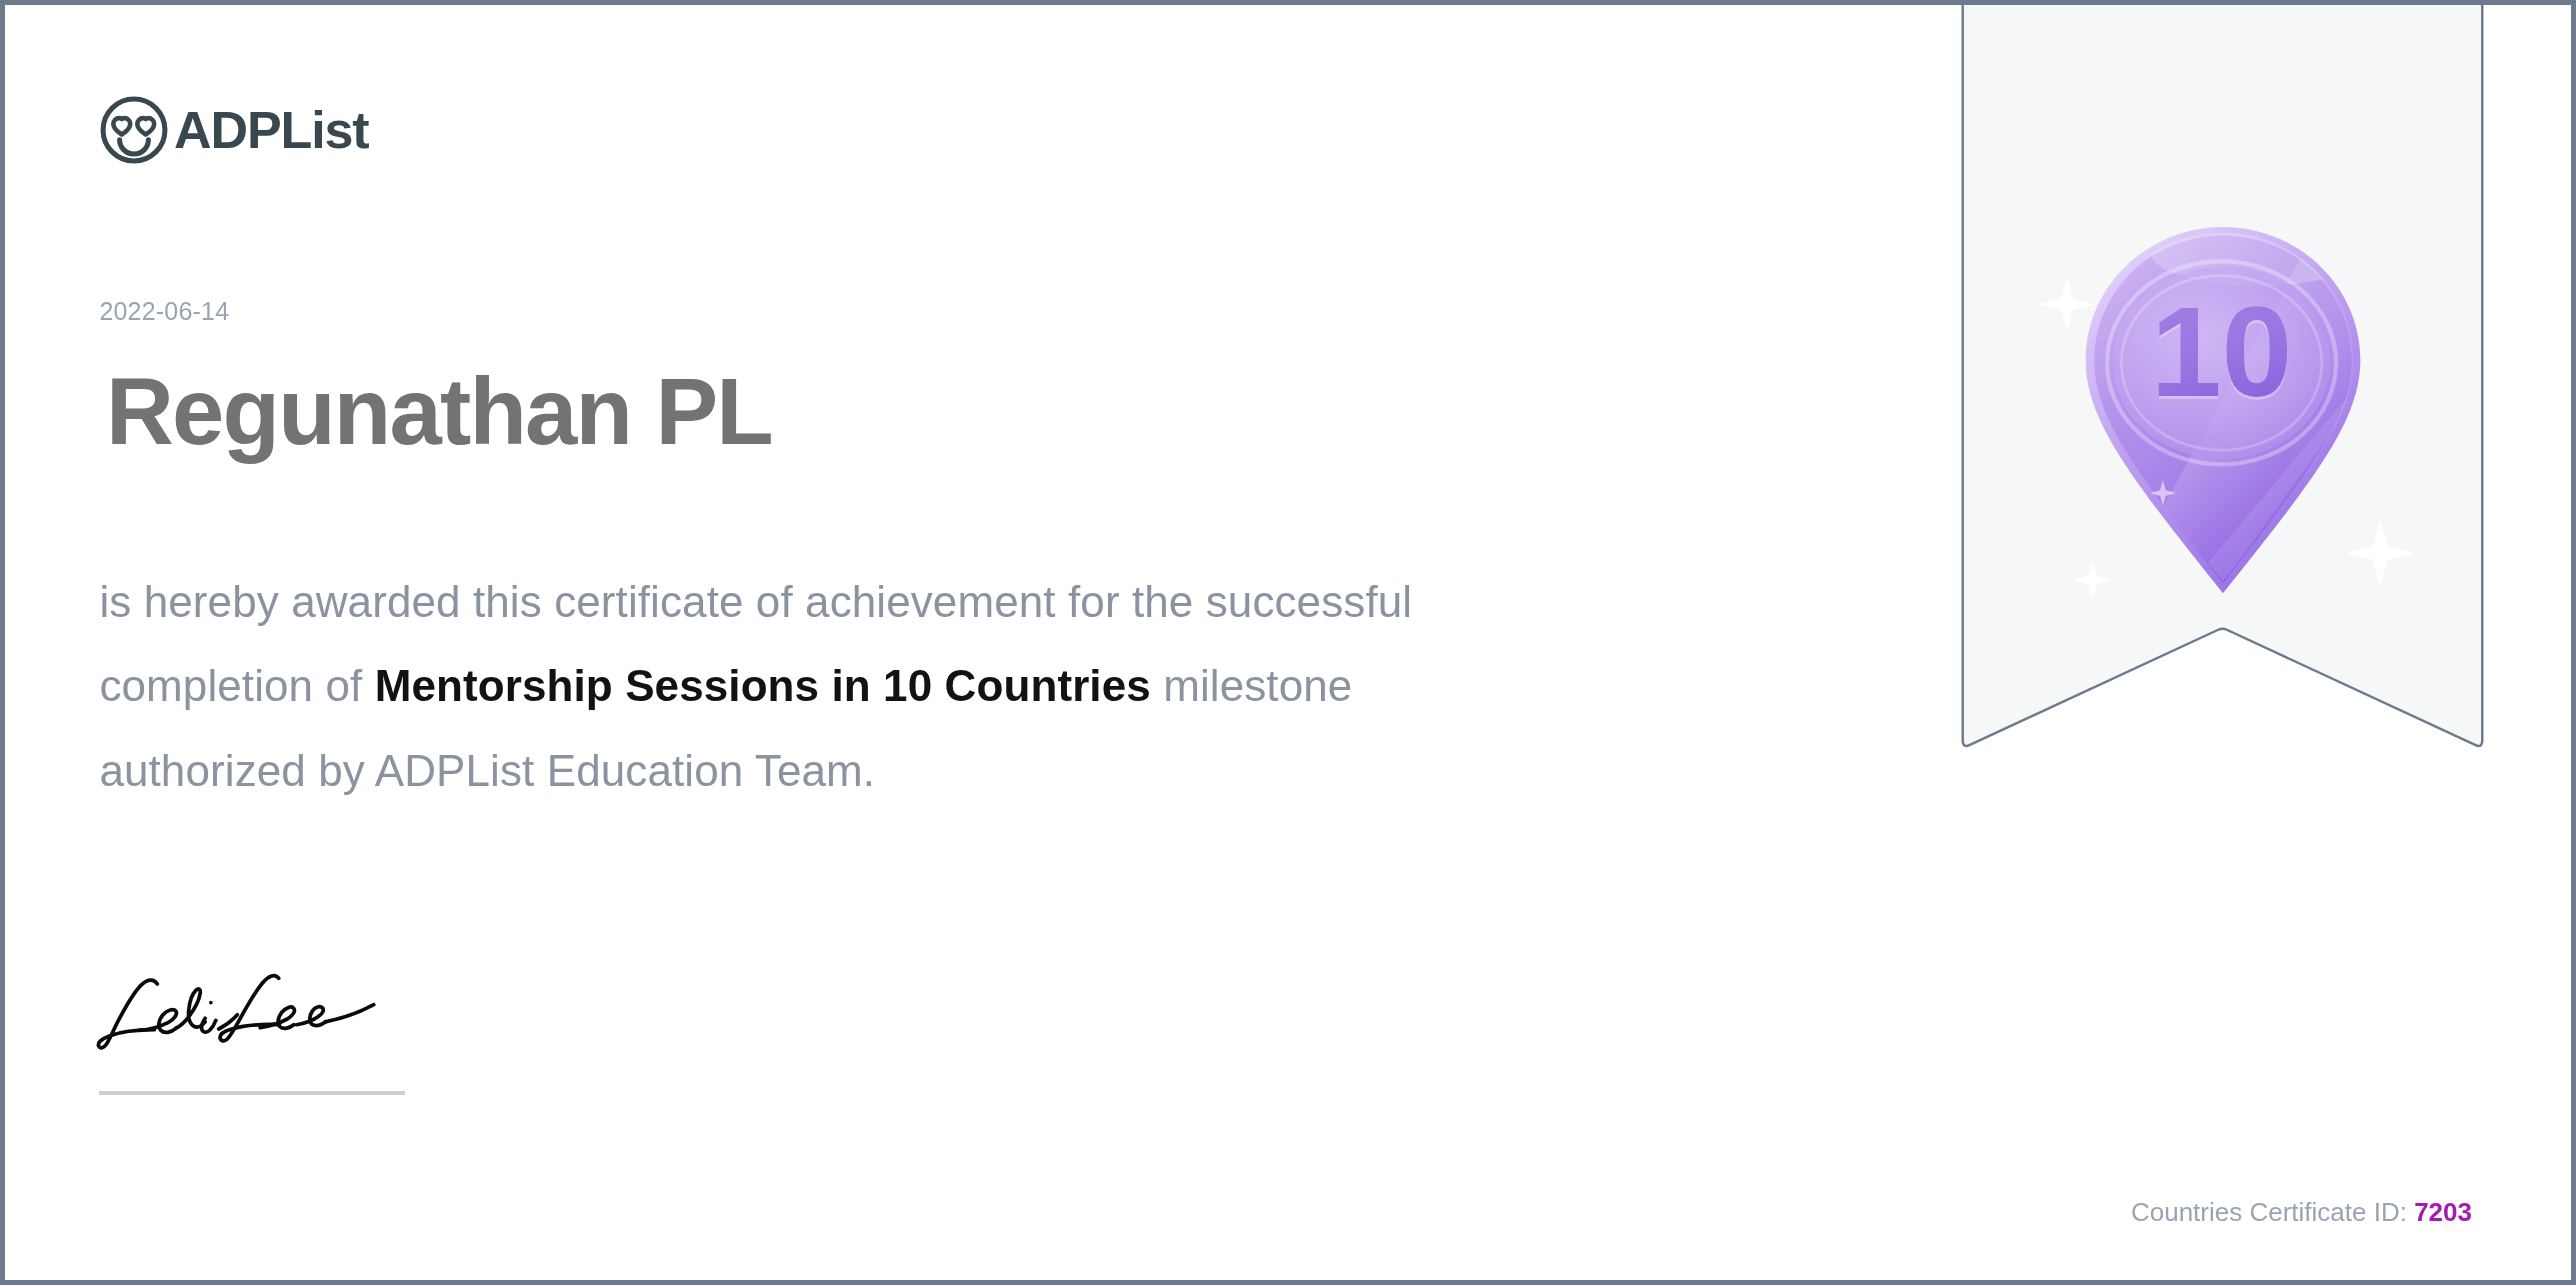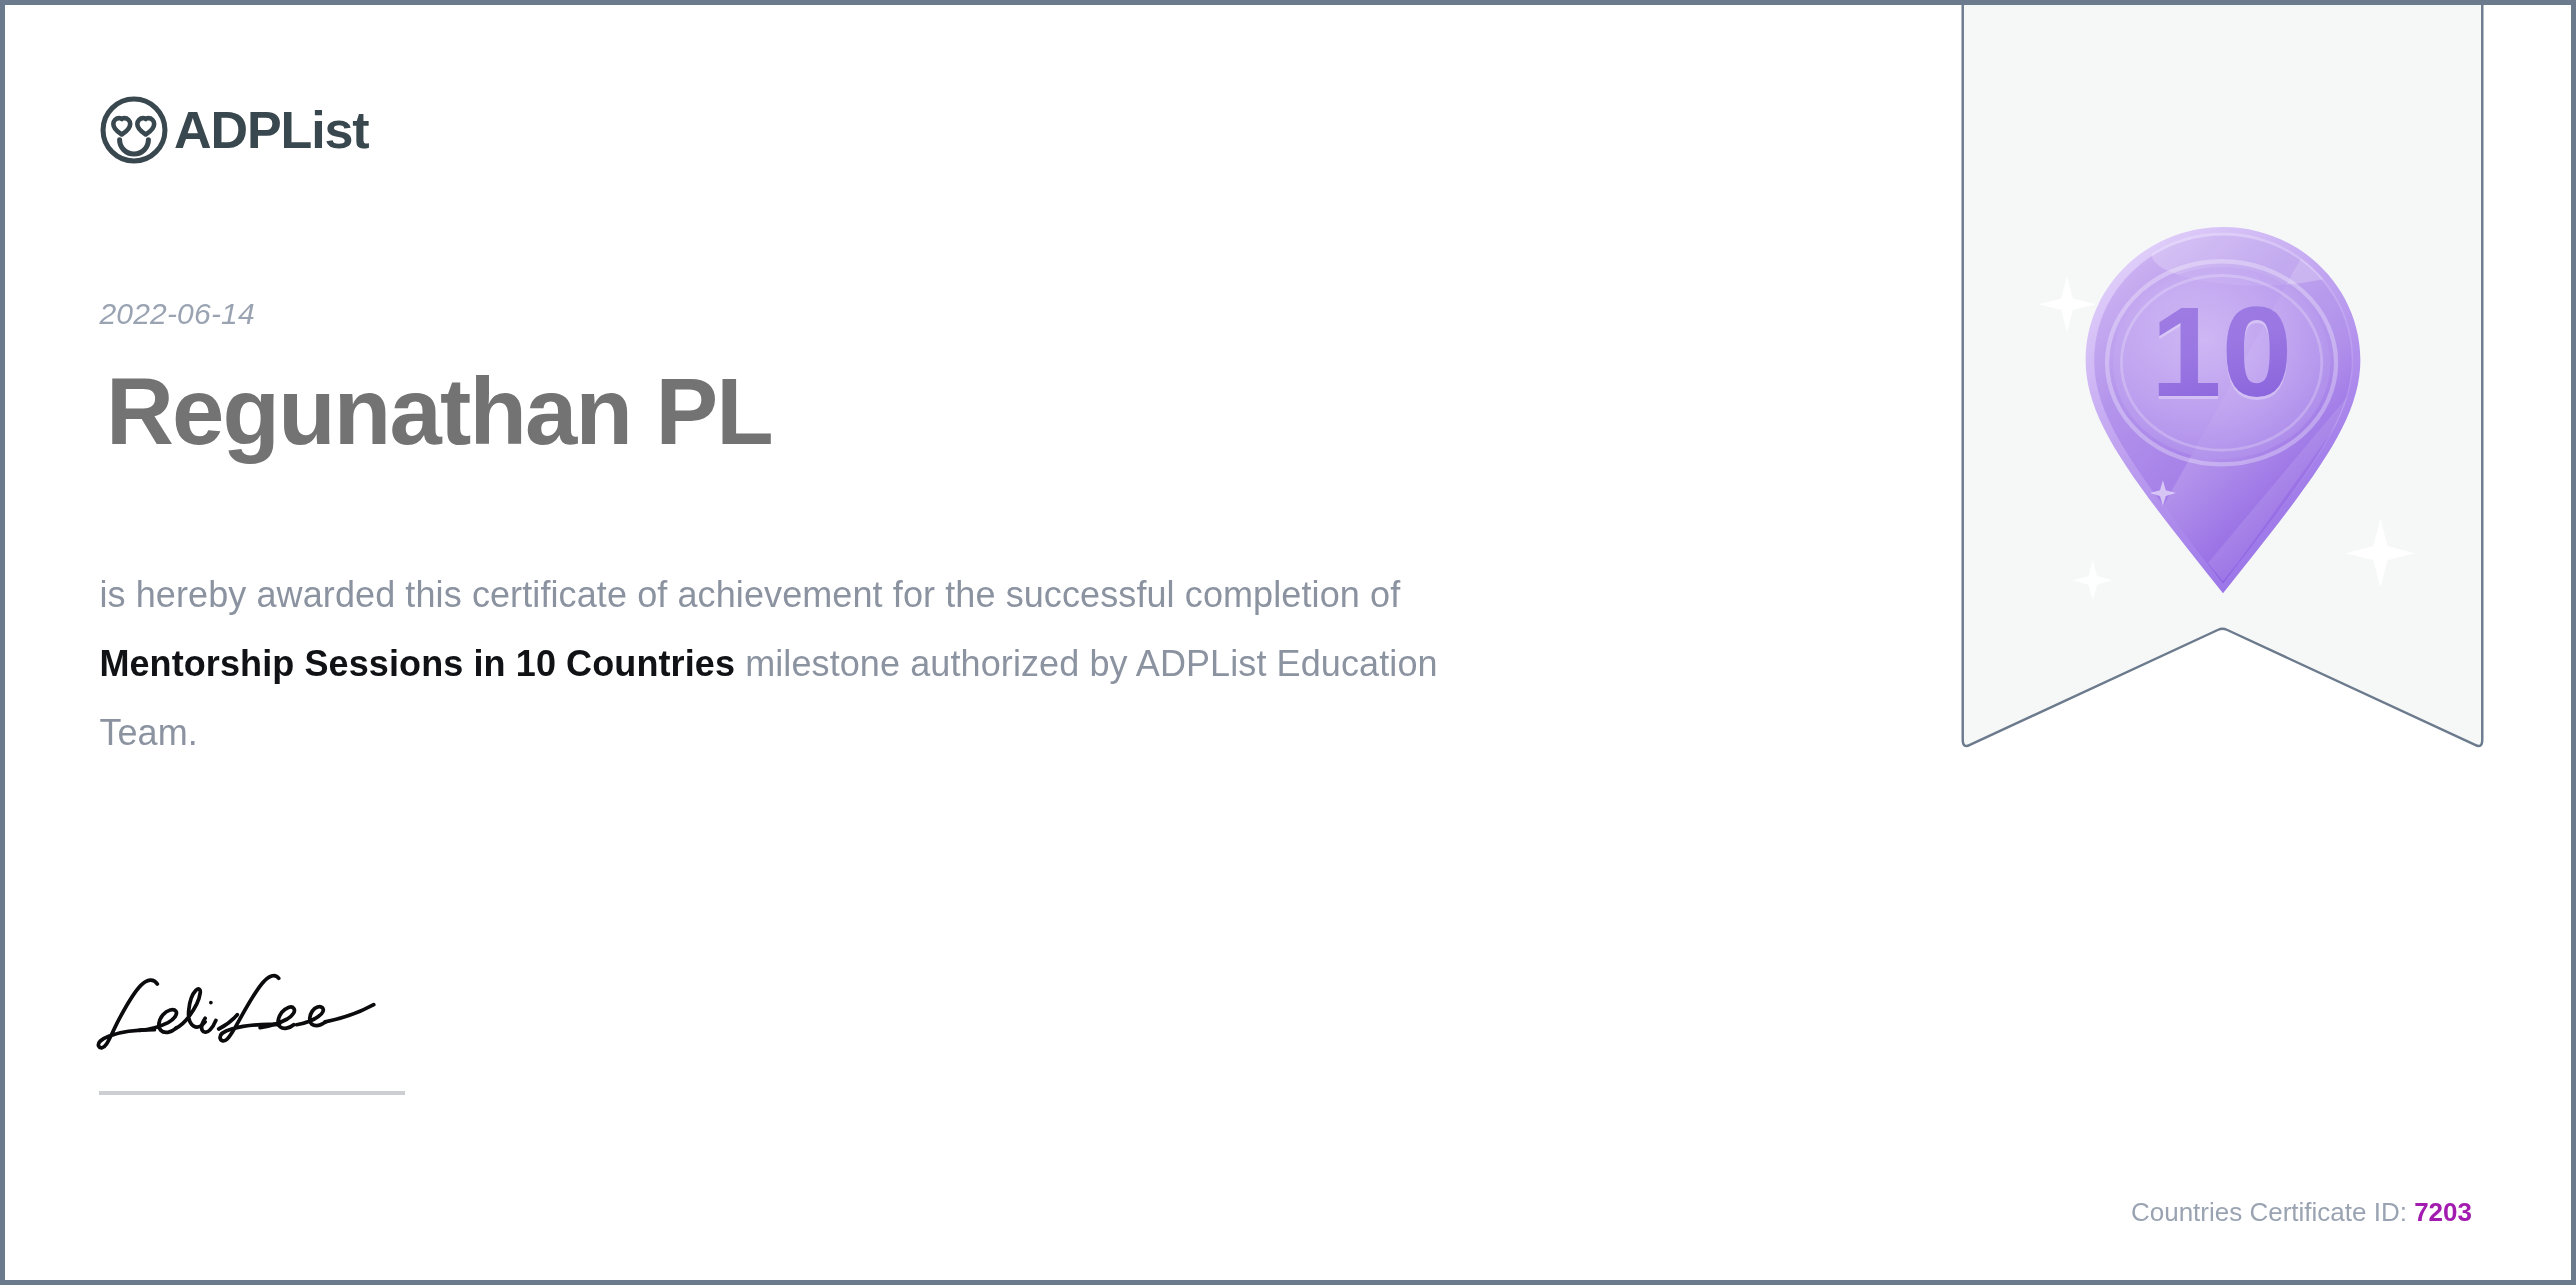--- a/index.html
+++ b/index.html
@@ -55,25 +55,24 @@
     letter-spacing: -1.1px;
     line-height: 1;
     white-space: nowrap;
   }
 
   
   .issue-date {
     position: absolute;
     left: 1.4px;
     top: 292px;
-    font-size: 30px;
+    font-size: 25px;
     color: #9aa3b2;
     letter-spacing: 0.2px;
     white-space: nowrap;
-    font-style: italic;
   }
 
   
   .recipient {
     position: absolute;
     left: 8px;
     top: 358px;
     font-size: 94px;
     font-weight: 700;
     color: #737373;
@@ -81,21 +80,21 @@
     line-height: 1.05;
     white-space: nowrap;
   }
 
   
   .award-text {
     position: absolute;
     left: 1.4px;
     top: 555px;
     width: 1438px;
-    font-size: 36px;
+    font-size: 44px;
     line-height: 1.92;
     color: #8b93a1;
     letter-spacing: 0.1px;
   }
   .award-text .highlight {
     color: #111215;
     font-weight: 700;
   }
 
   

